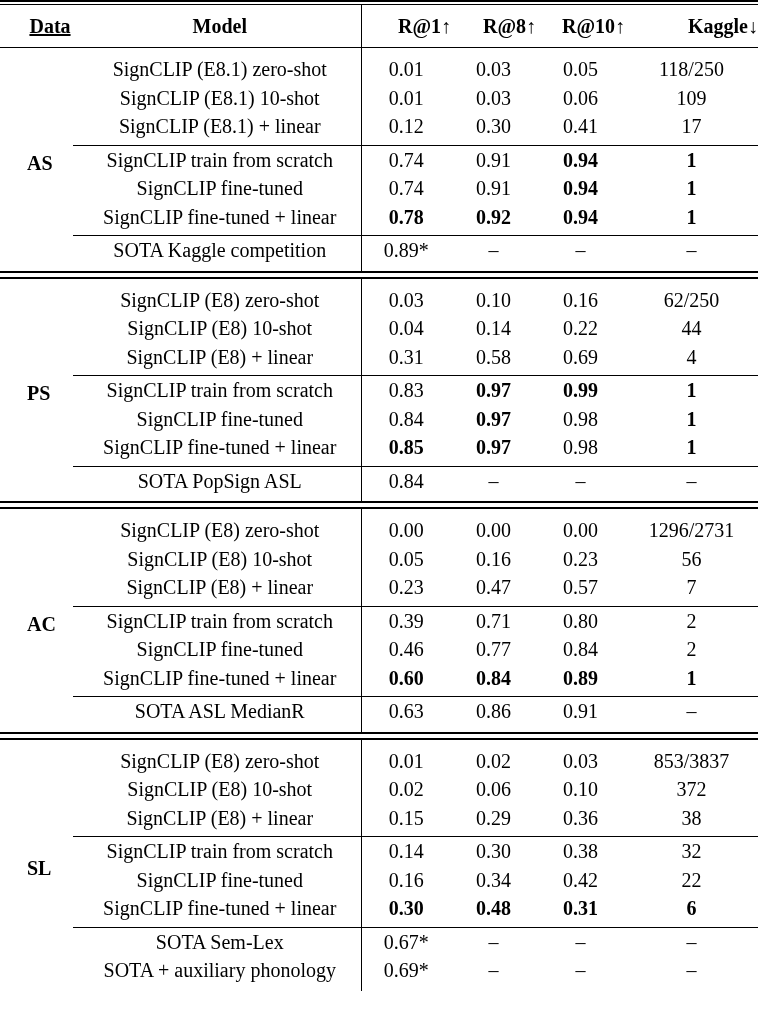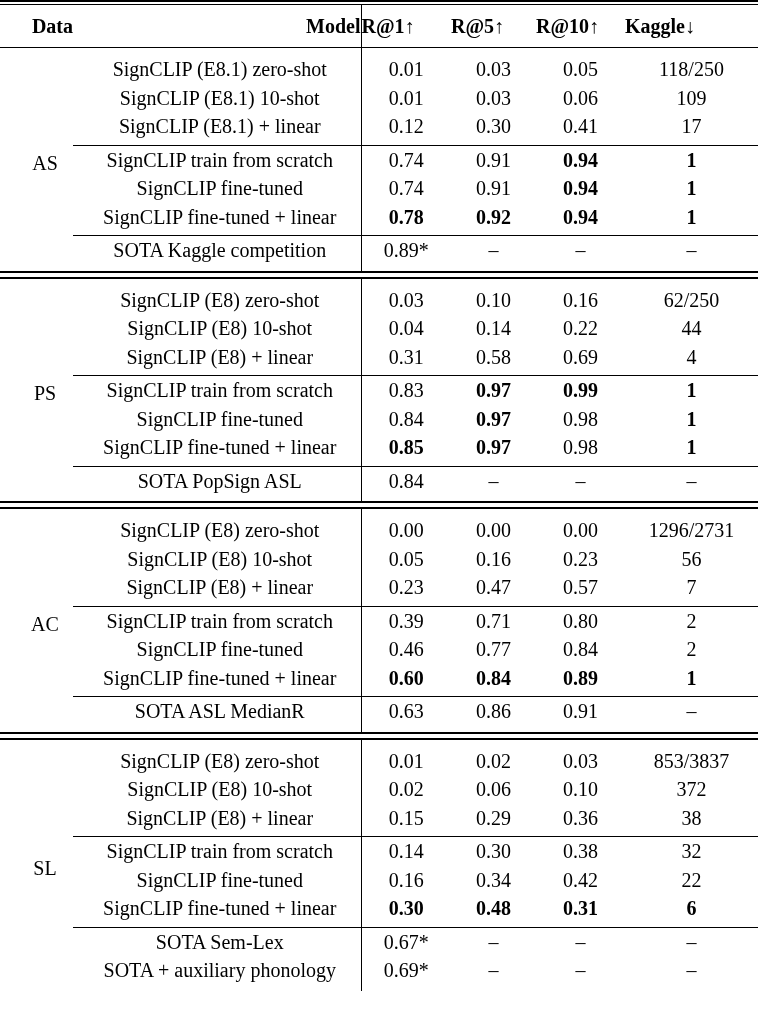--- a/index.html
+++ b/index.html
@@ -29,46 +29,47 @@
   }
   col.c-data   { width: 73px; }
   col.c-model  { width: 288px; }
   col.c-r1     { width: 90px; }
   col.c-r5     { width: 85px; }
   col.c-r10    { width: 89px; }
   col.c-median { width: 133px; }
 
   thead th {
     font-weight: bold;
-    text-align: left;
+    text-align: right;
     vertical-align: middle;
     padding: 8px 0 8px 0;
     border-bottom: 1.5px solid #000;
     line-height: 26px;
     white-space: nowrap;
   }
   thead th.h-data {
-    text-align: right;
+    text-align: center;
     padding-left: 27px;
+    text-decoration: underline;
   }
   thead th.h-model {
-    text-align: right;
+    text-align: center;
     padding-left: 6px;
   }
 
   td {
     line-height: 28.5px;
     padding: 0;
     vertical-align: middle;
     white-space: nowrap;
   }
   td.group-label {
-    font-weight: normal;
-    text-align: center;
-    padding-left: 17px;
+    font-weight: bold;
+    text-align: left;
+    padding-left: 27px;
     vertical-align: middle;
   }
   td.model {
     text-align: center;
     padding-left: 6px;
   }
   td.val {
     text-align: center;
   }
   .vline {
@@ -111,21 +112,21 @@
       <col class="c-r1">
       <col class="c-r5">
       <col class="c-r10">
       <col class="c-median">
     </colgroup>
     <thead>
       <tr>
         <th class="h-data">Data</th>
         <th class="h-model">Model</th>
         <th class="vline">R@1↑</th>
-        <th>R@5↑</th>
+        <th>R@8↑</th>
         <th>R@10↑</th>
         <th>Kaggle↓</th>
       </tr>
     </thead>
     <tbody>
         <tr class="group-first">
           <td class="group-label" rowspan="7">AS</td>
           <td class="model">SignCLIP (E8.1) zero-shot</td>
           <td class="val vline">0.01</td>
           <td class="val">0.03</td>

